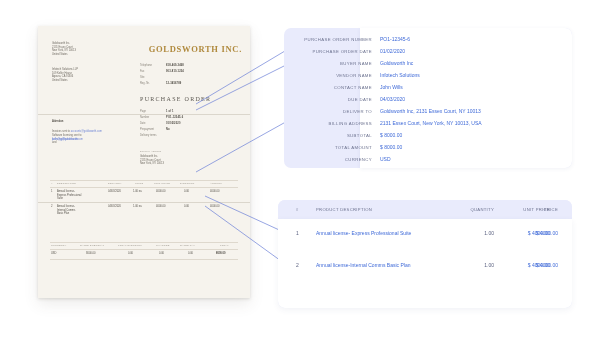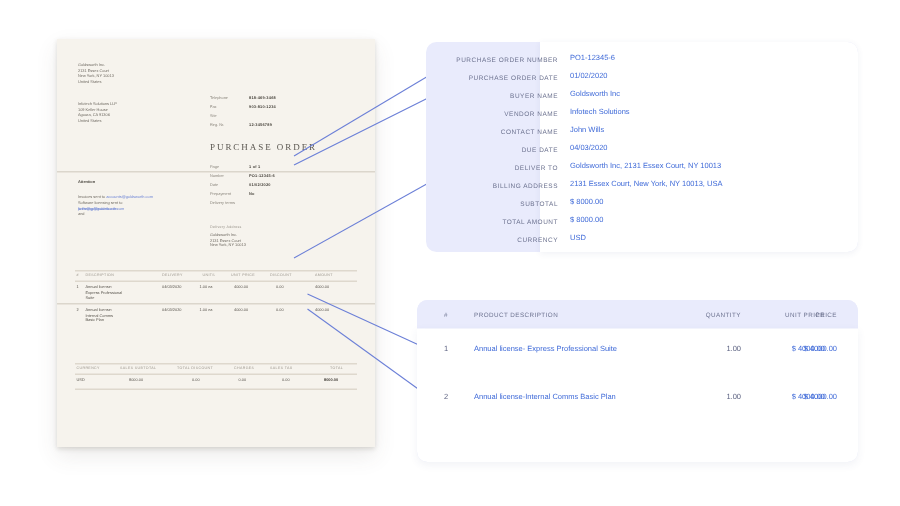--- a/index.html
+++ b/index.html
@@ -97,20 +97,21 @@
 </style>
 </head>
 <body>
 
 <div id="stage">
 
   <div class="paper">
     <div class="fold f1"></div>
     <div class="fold f2"></div>
 
+    <div class="doc-brand">GOLDSWORTH INC.</div>
 
     <div class="blk" style="left:14px;top:16px;width:70px;">Goldsworth Inc.
 2131 Essex Court
 New York, NY 10013
 United States</div>
     <div class="blk" style="left:14px;top:42px;width:76px;">Infotech Solutions LLP
 109 Keller House
 Agoura, CA 91306
 United States</div>
 

